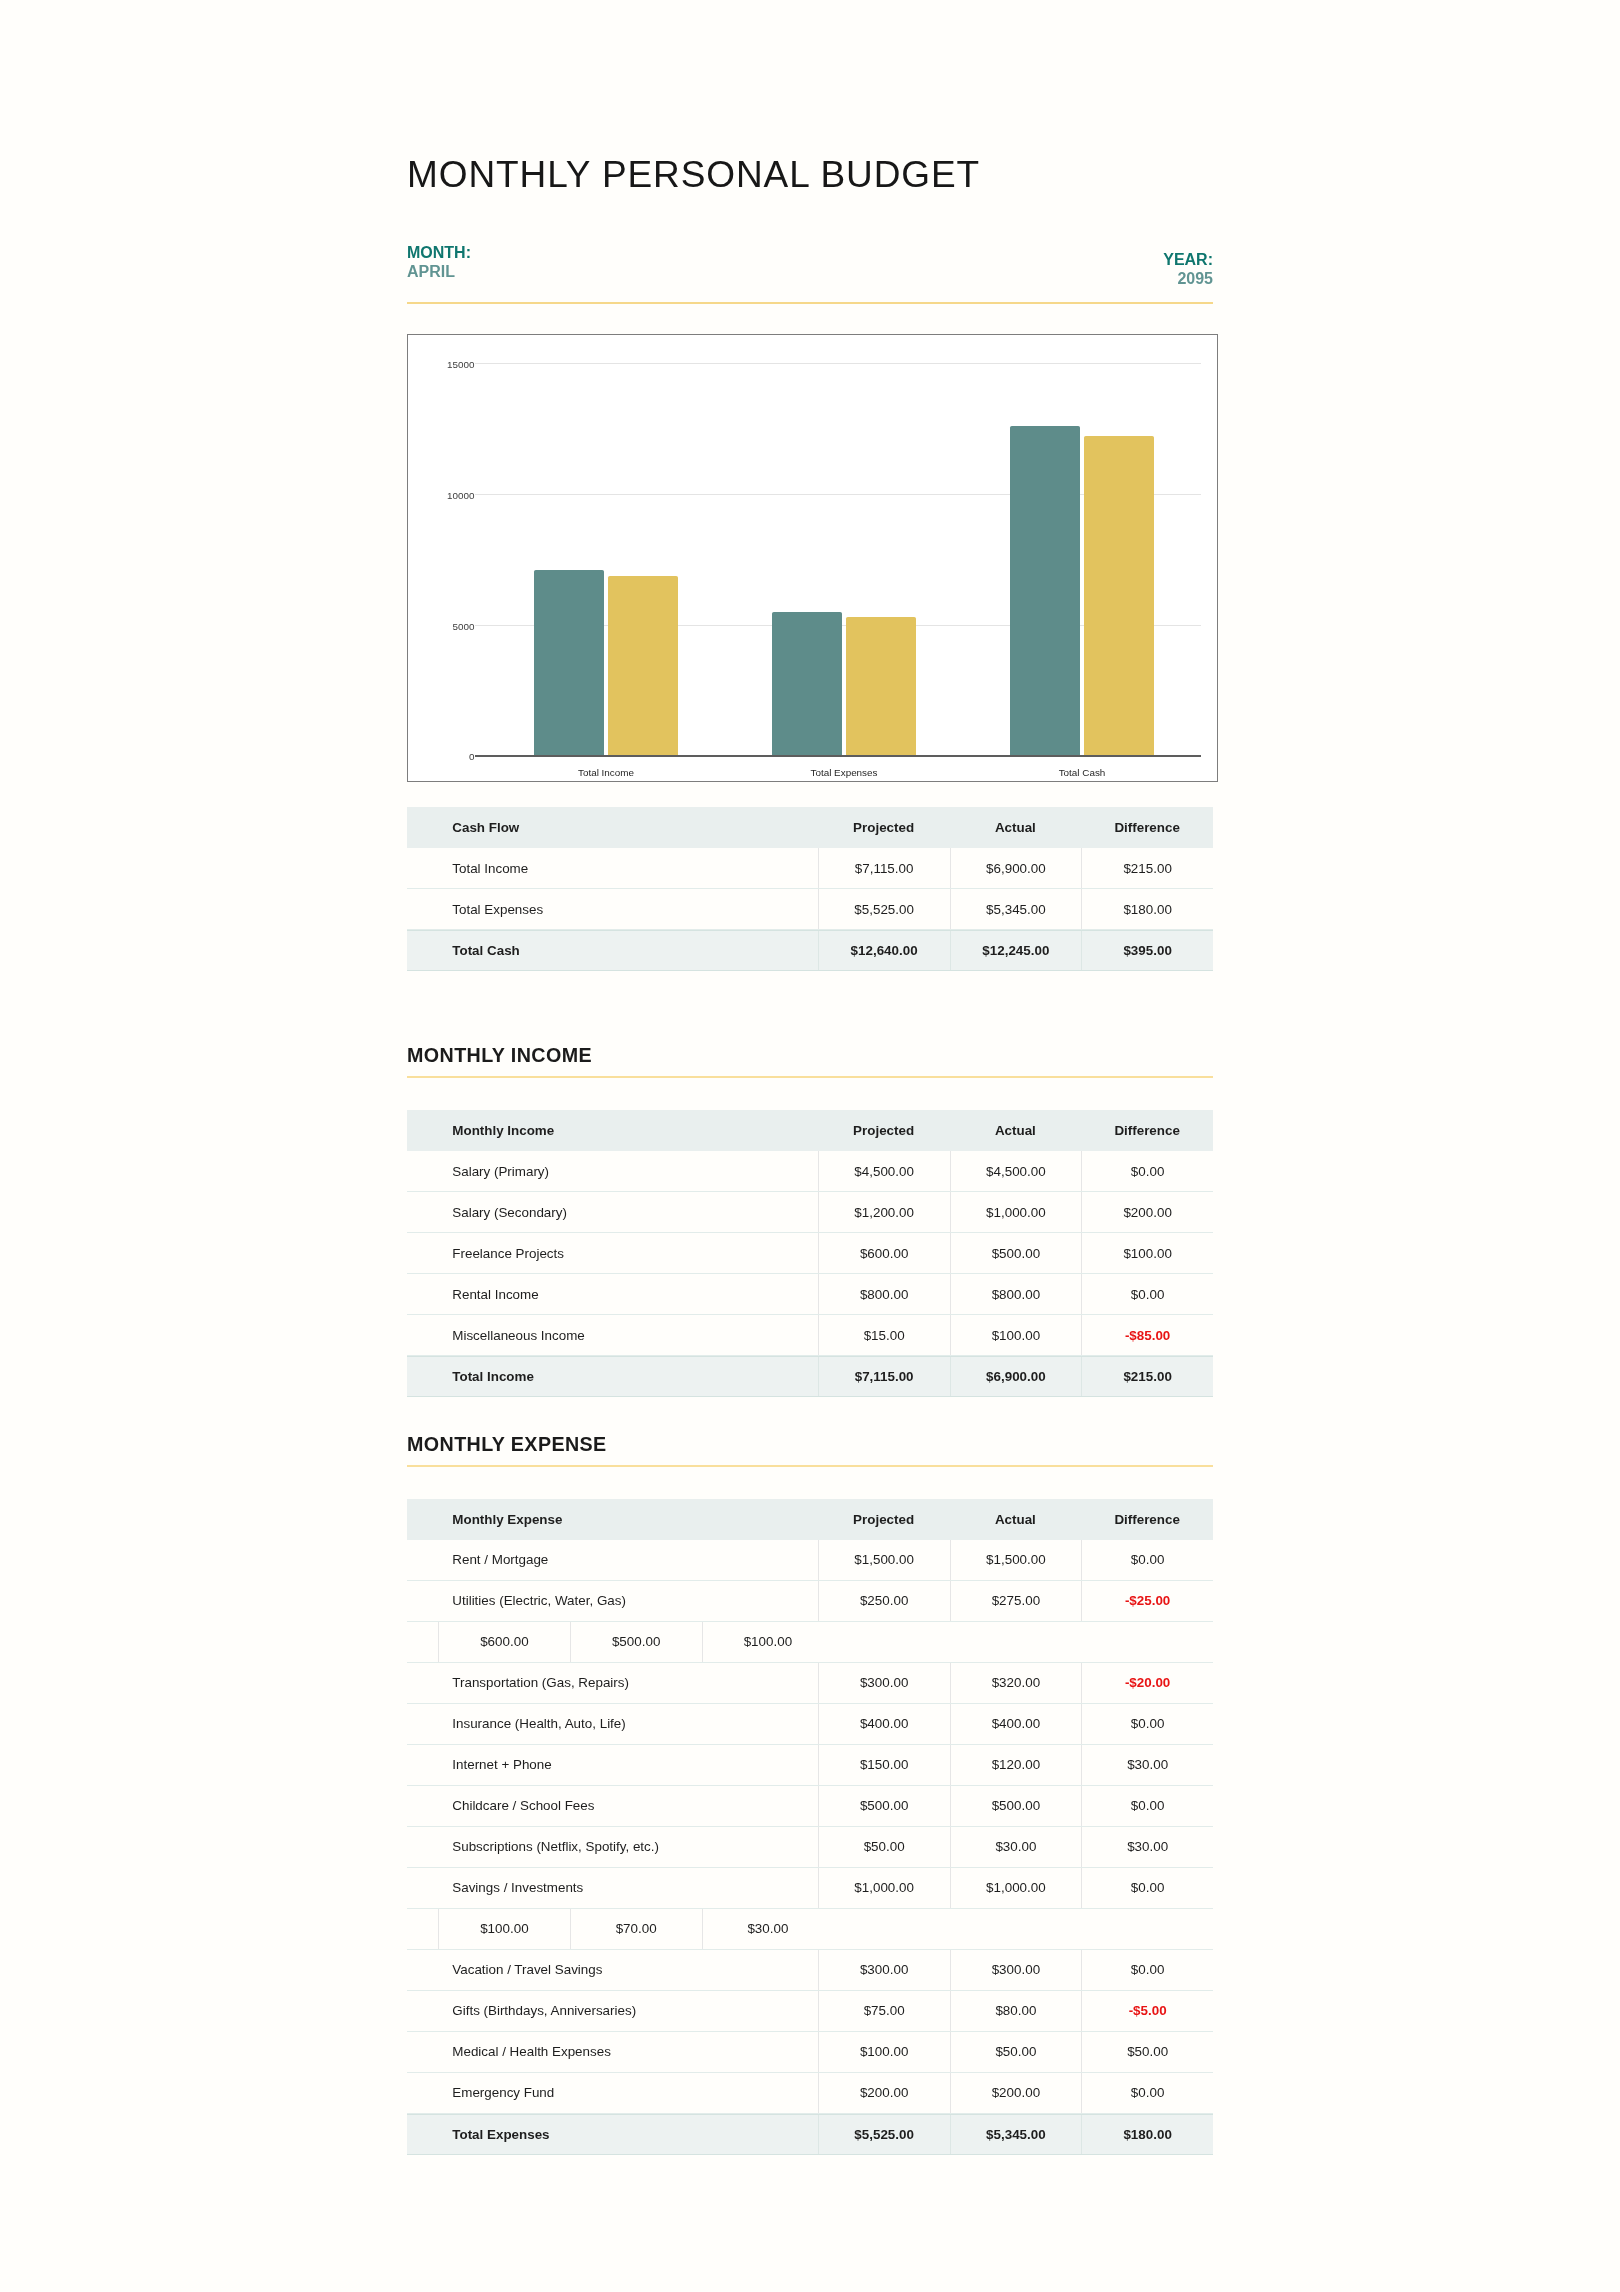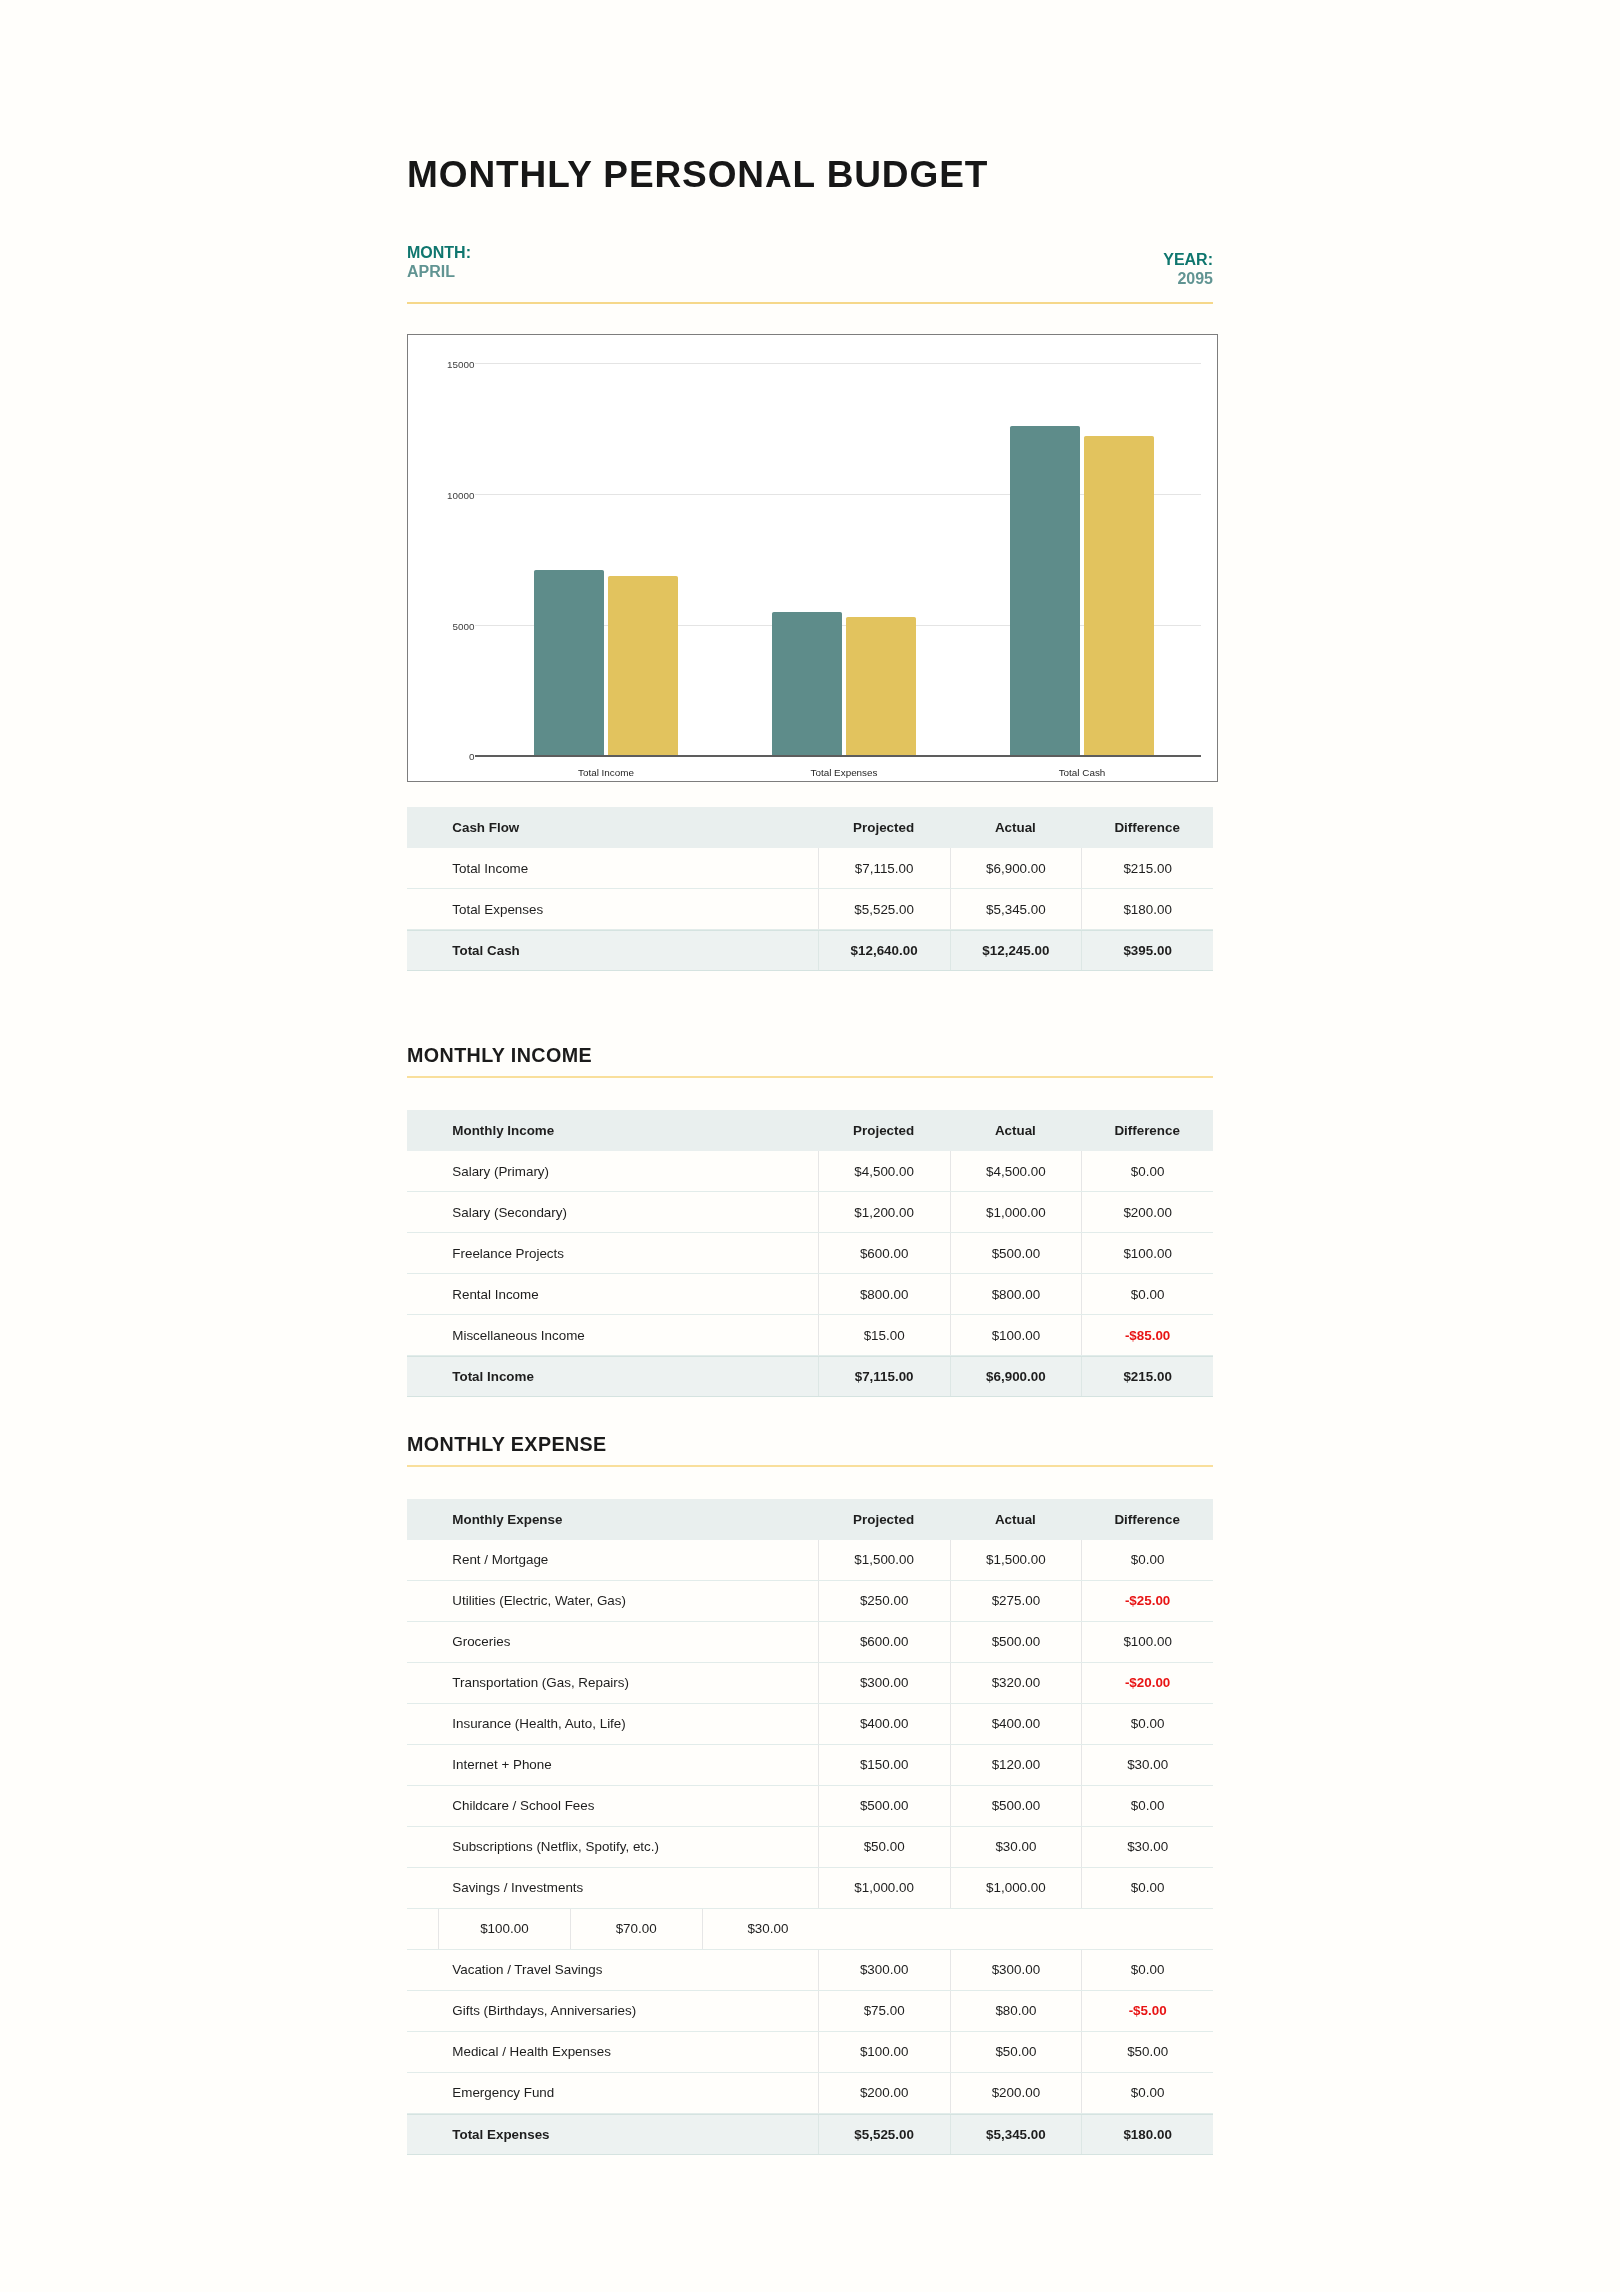--- a/index.html
+++ b/index.html
@@ -8,21 +8,21 @@
     height:2293px;
     background:#fffefb;
     font-family:"Liberation Sans", sans-serif;
     color:#1e1e1e;
     overflow:hidden;
   }
   .content { width:806px; margin:0 auto; padding-top:154px; }
 
   .page-title {
     font-size:37px;
-    font-weight:700;
+    font-weight:400;
     letter-spacing:0.9px;
     color:#171717;
   }
 
   .meta-row { display:flex; justify-content:space-between; margin-top:48px; }
   .meta-label { font-size:16px; font-weight:700; color:#0f766e; }
   .meta-value { font-size:16px; font-weight:700; color:#619492; margin-top:1px; }
   .meta.year { text-align:right; padding-top:7.2px; }
 
   .gold-rule { height:1.8px; background:#f6d88a; margin-top:14.3px; }
@@ -217,21 +217,20 @@
         <div class="t-cell num">$1,500.00</div>
         <div class="t-cell num">$0.00</div>
       </div>
       <div class="t-row t-body">
         <div class="t-cell lbl">Utilities (Electric, Water, Gas)</div>
         <div class="t-cell num">$250.00</div>
         <div class="t-cell num">$275.00</div>
         <div class="t-cell num neg">-$25.00</div>
       </div>
       <div class="t-row t-body">
-        <div class="t-cell lbl">Groceries</div>
         <div class="t-cell num">$600.00</div>
         <div class="t-cell num">$500.00</div>
         <div class="t-cell num">$100.00</div>
       </div>
       <div class="t-row t-body">
         <div class="t-cell lbl">Transportation (Gas, Repairs)</div>
         <div class="t-cell num">$300.00</div>
         <div class="t-cell num">$320.00</div>
         <div class="t-cell num neg">-$20.00</div>
       </div>

